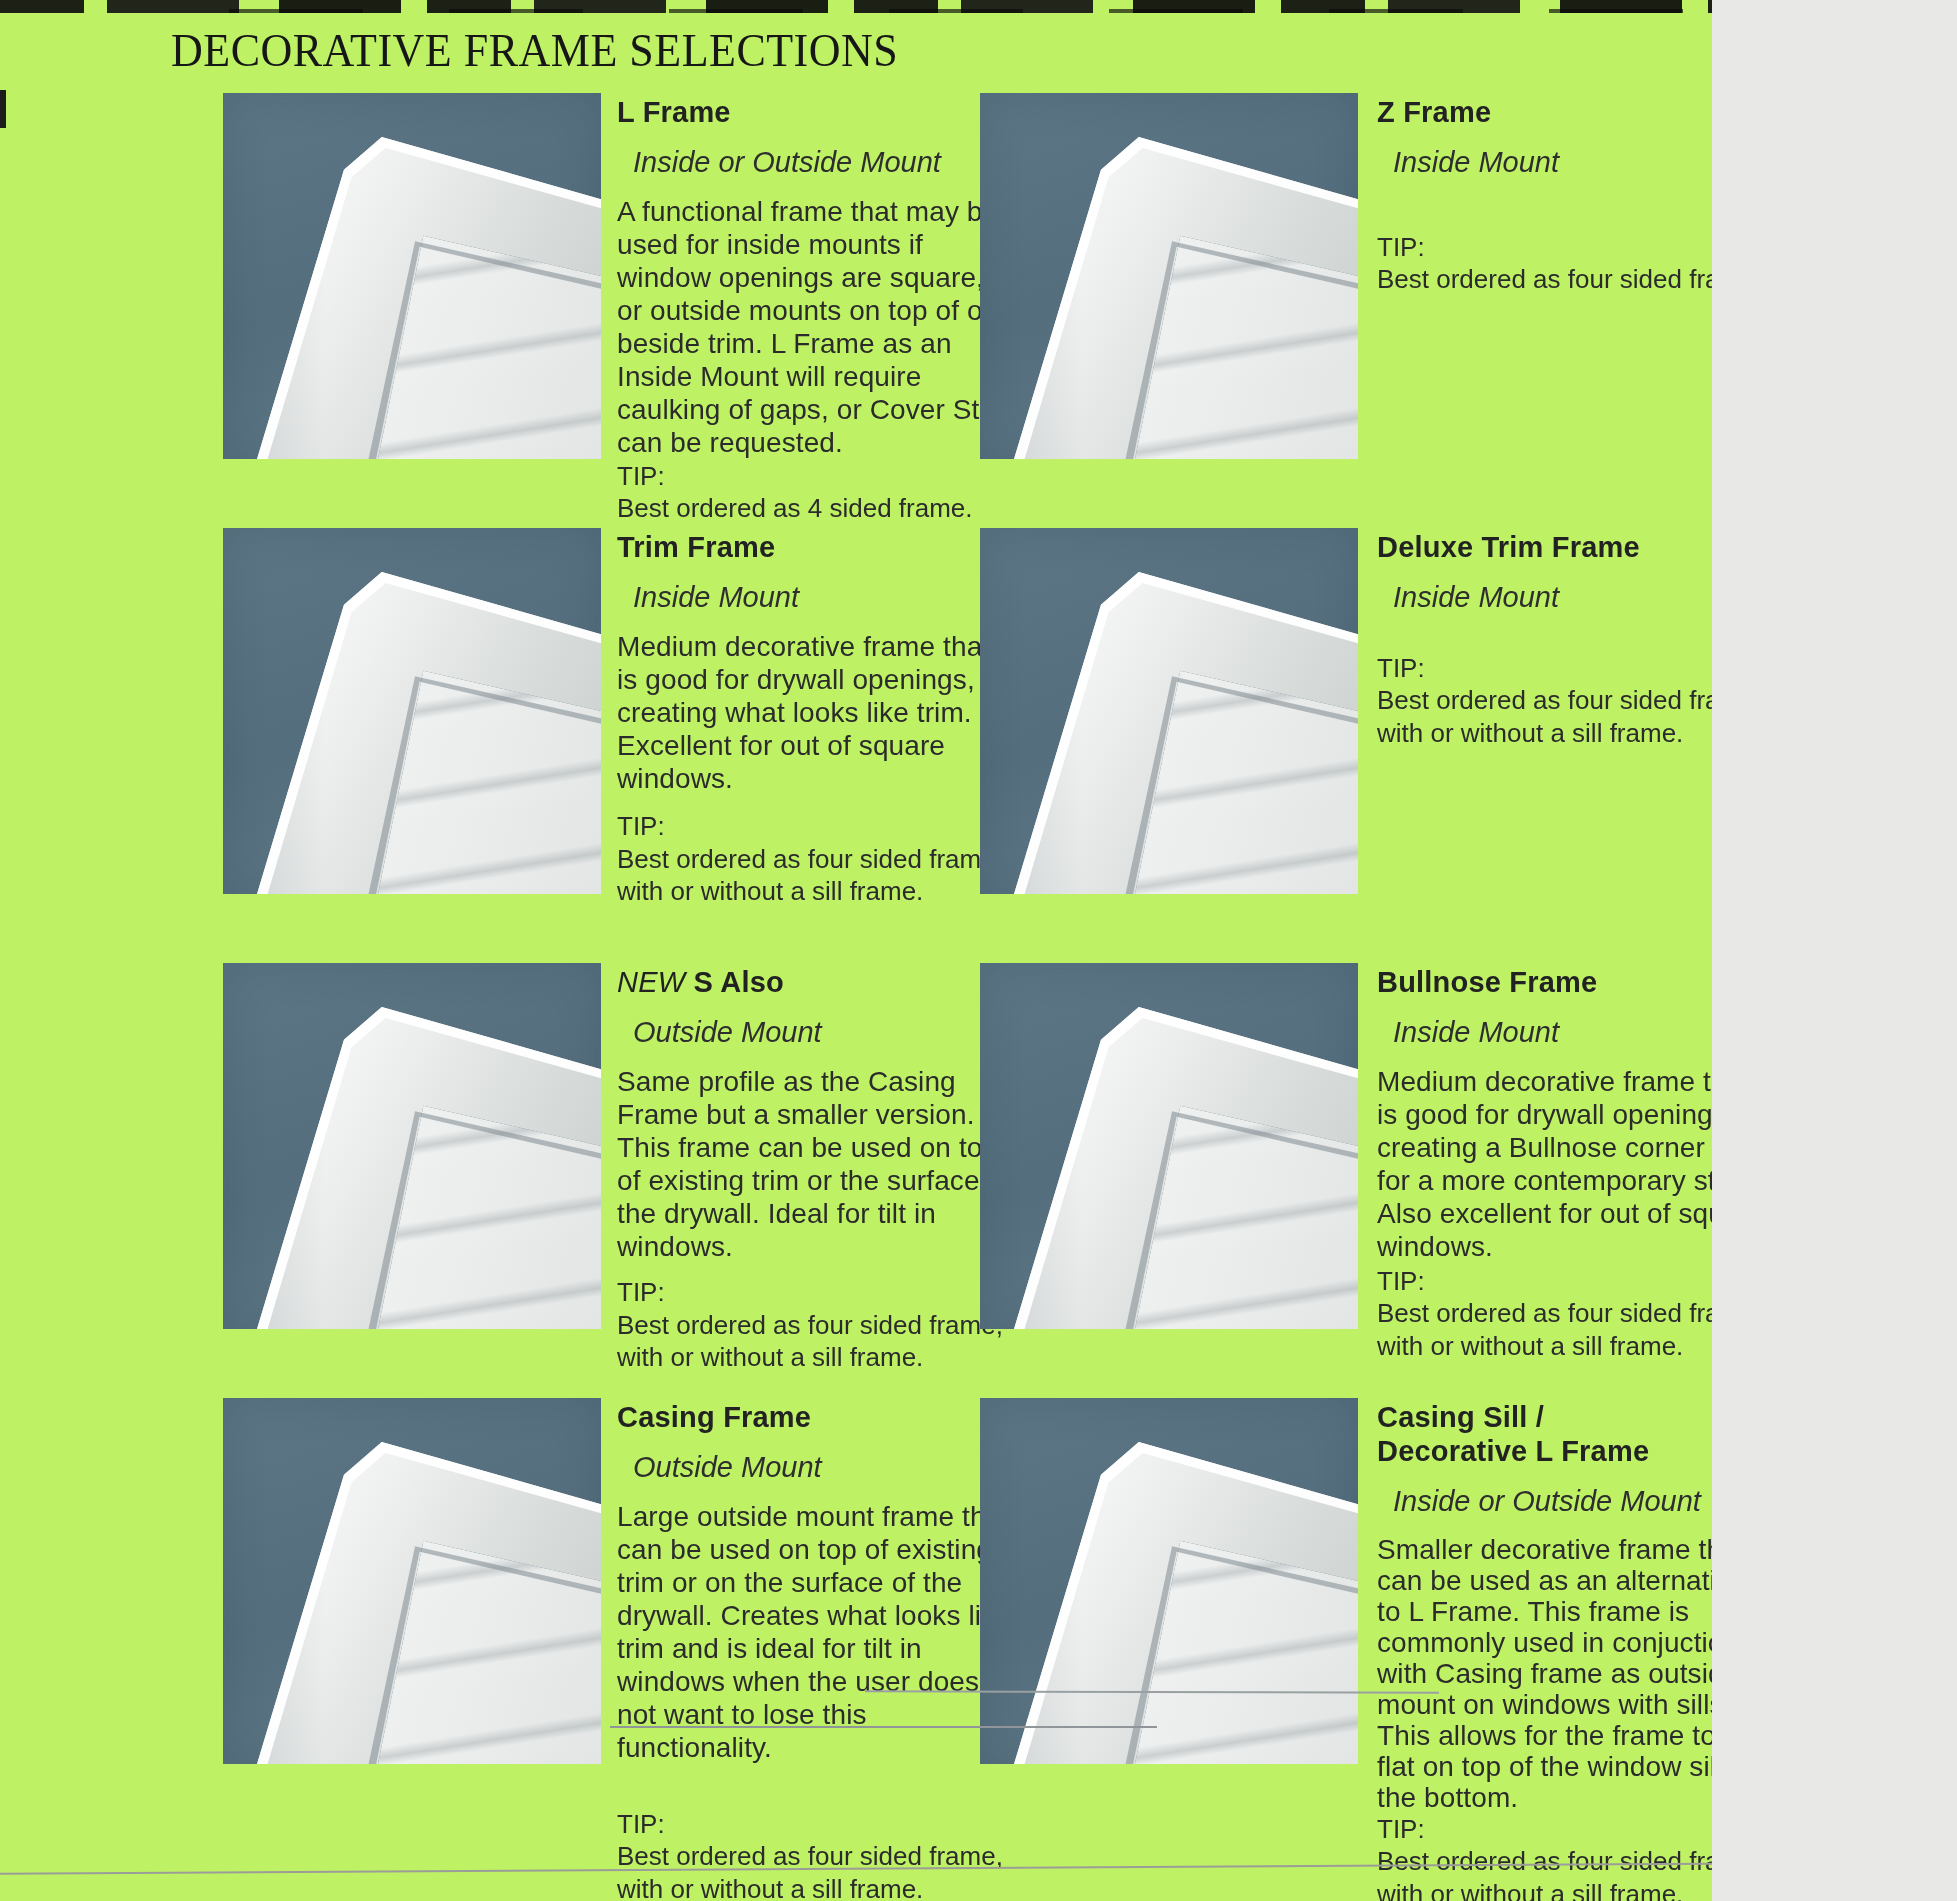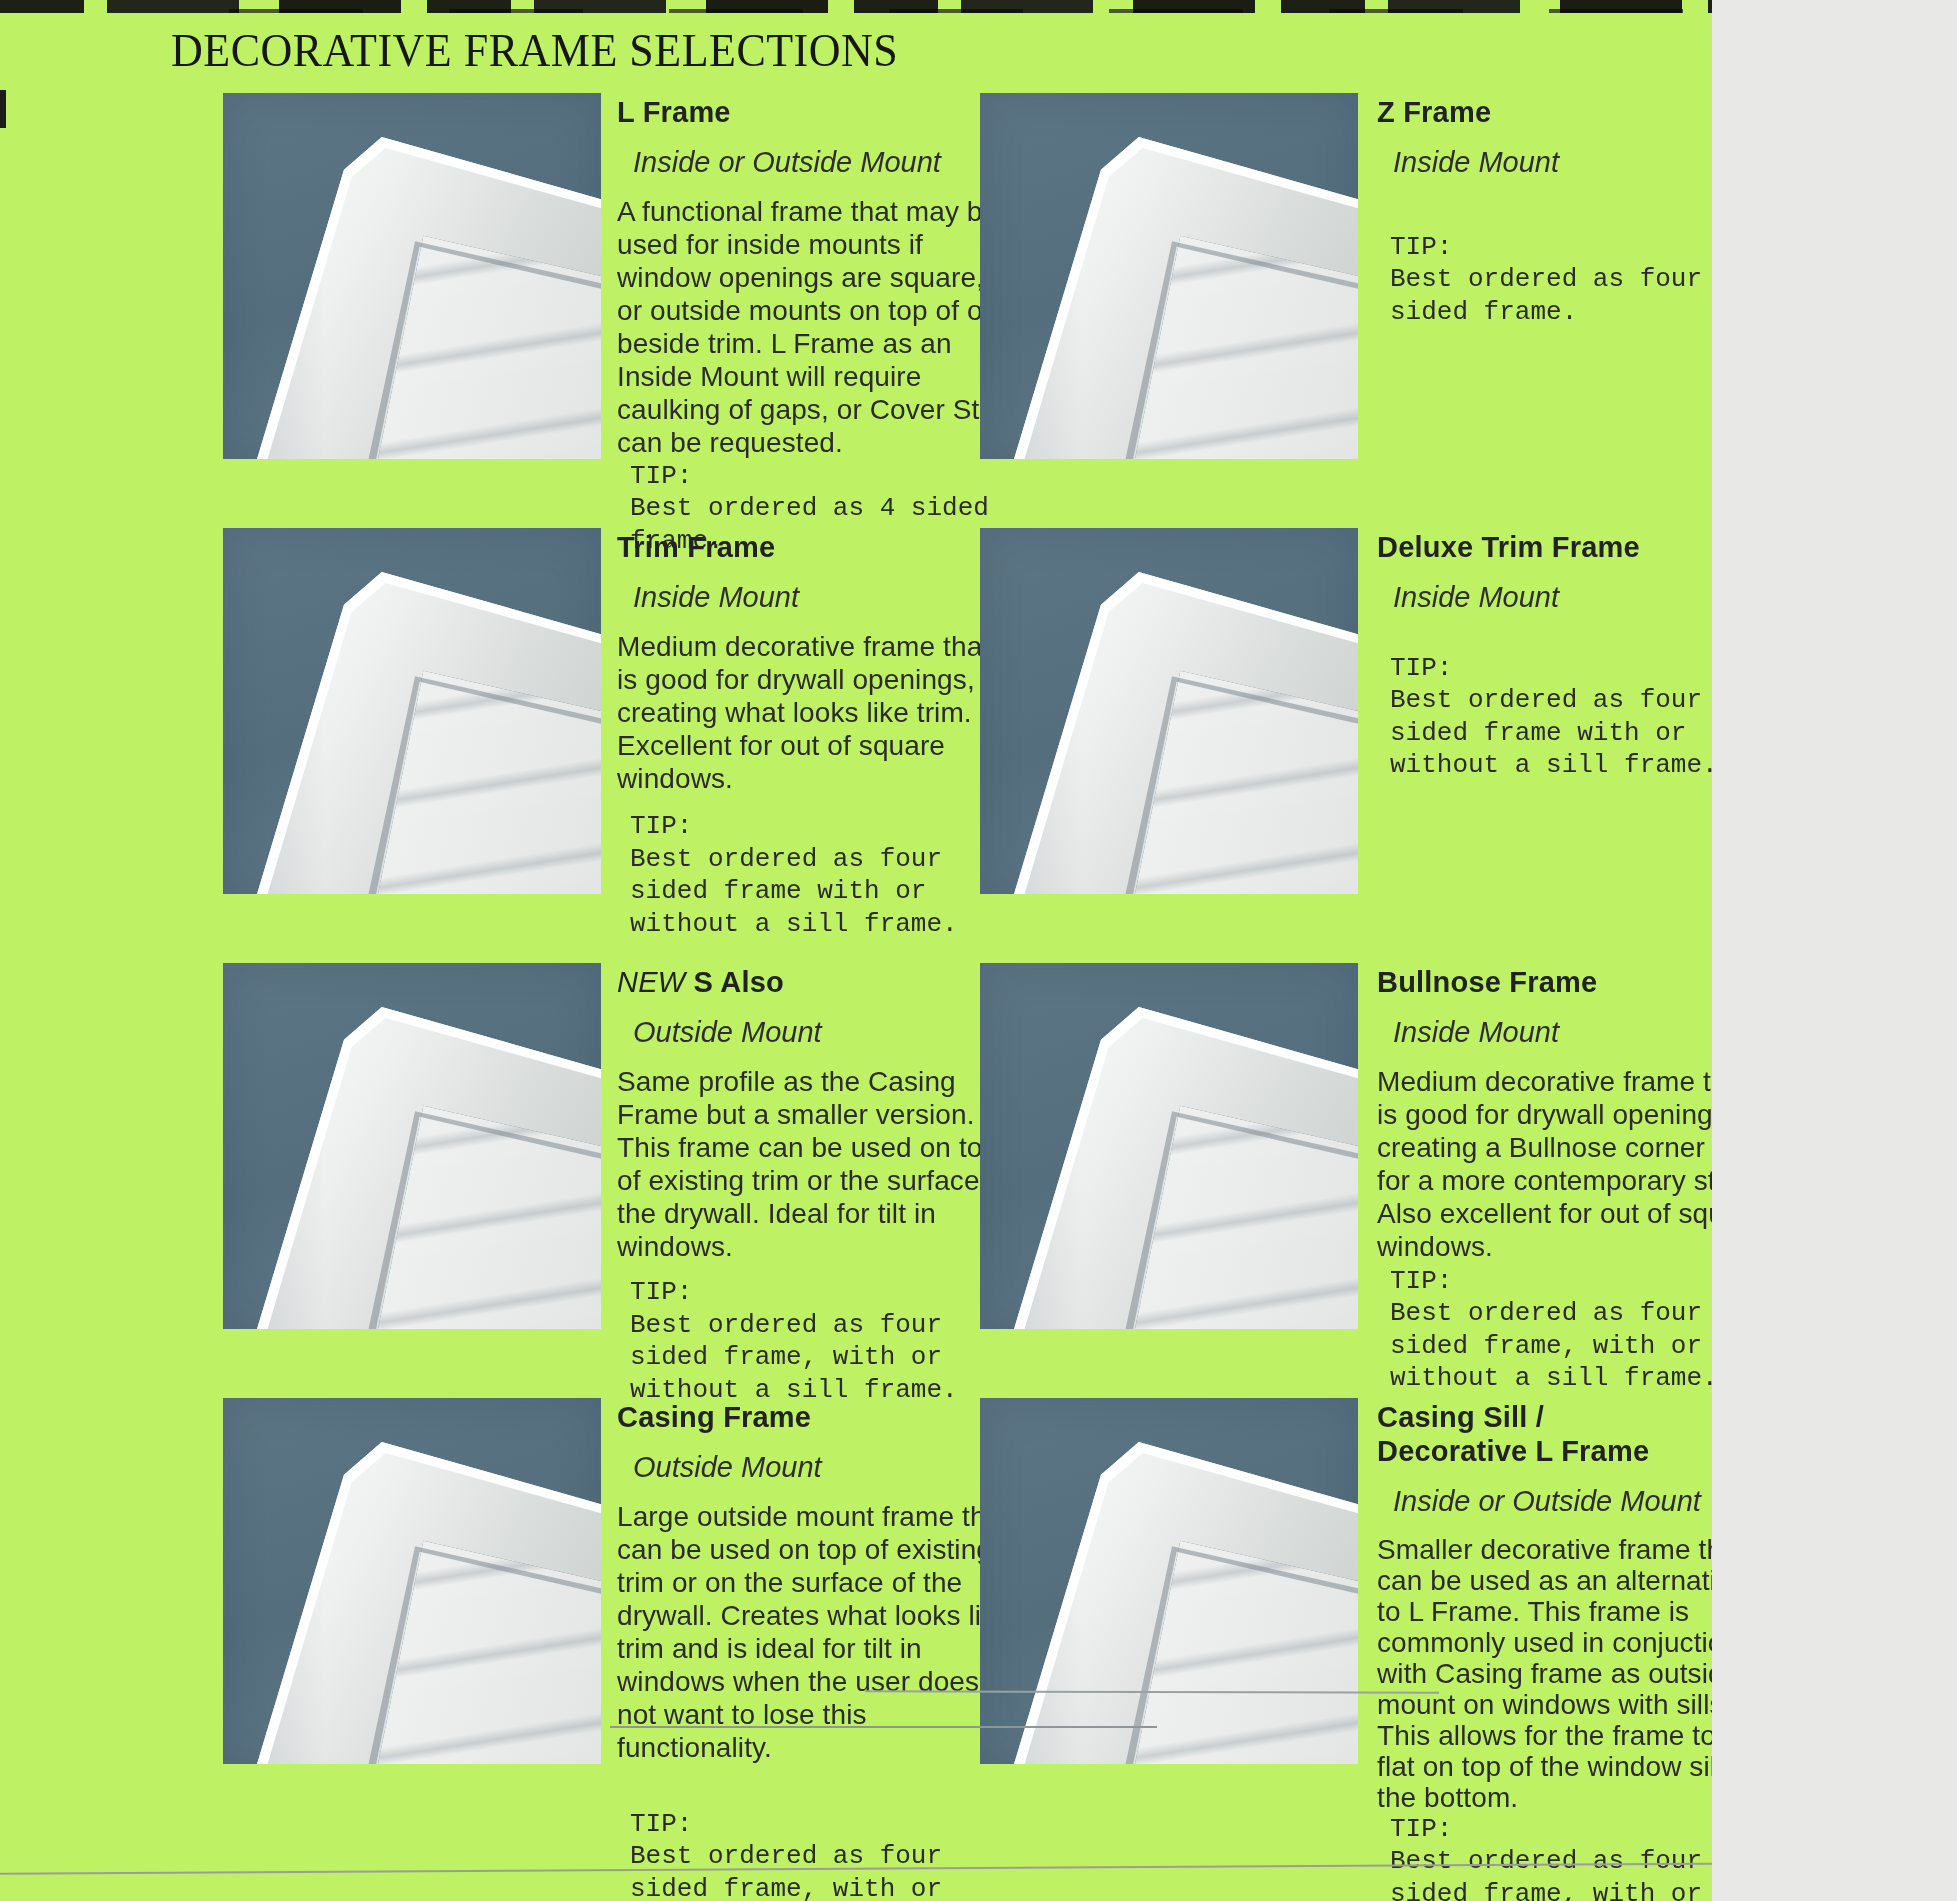--- a/index.html
+++ b/index.html
@@ -81,21 +81,21 @@
   .info{position:absolute; left:394px; top:1.9px; width:396px;}
   .c2 .info,.c4 .info,.c6 .info,.c8 .info{left:397px;}
   .info h2{
     margin:0; font-size:29px; line-height:34px; font-weight:700;
     color:#222; white-space:pre-line; letter-spacing:0.2px;
   }
   .info h2 .h-it{font-style:italic; font-weight:400;}
   .mount{margin:16px; font-size:29px; line-height:34px; font-style:italic; color:#2e2e2e;}
   .desc{margin:0; font-size:28px; line-height:33px; color:#2b2b2b; letter-spacing:0.1px;}
   .c8 .desc{line-height:31px;}
-  .tip{margin:13px;font-family:Liberation Mono, monospace;}
+  .tip{margin:0;}
   .tip-label{margin:0; font-size:26px; line-height:32.5px;}
   .tip-text{margin:0; font-size:26px; line-height:32.5px;}
   .c1 .tip{margin-top:1px;}
   .c2 .tip{margin-top:52px;}
   .c3 .tip{margin-top:15.3px;}
   .c4 .tip{margin-top:38px;}
   .c5 .tip{margin-top:13.4px;}
   .c6 .tip{margin-top:1.9px;}
   .c7 .tip{margin-top:44px;}
   .c8 .tip{margin-top:0;}

